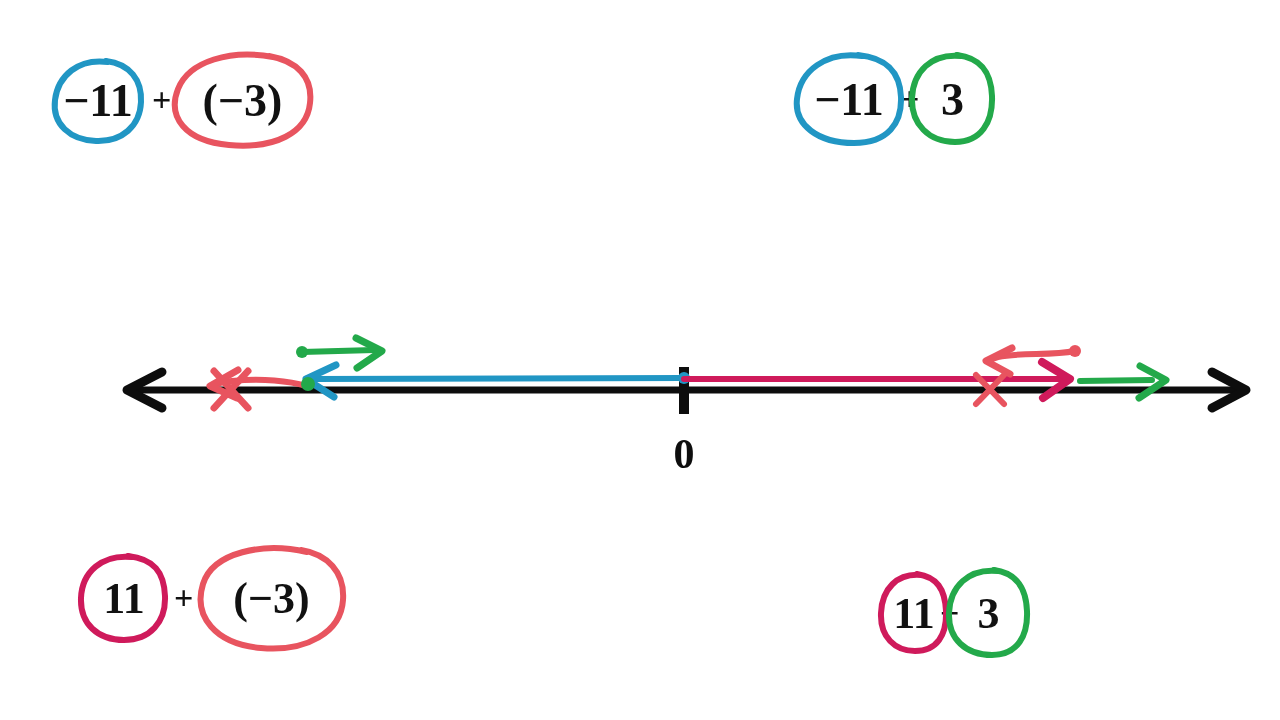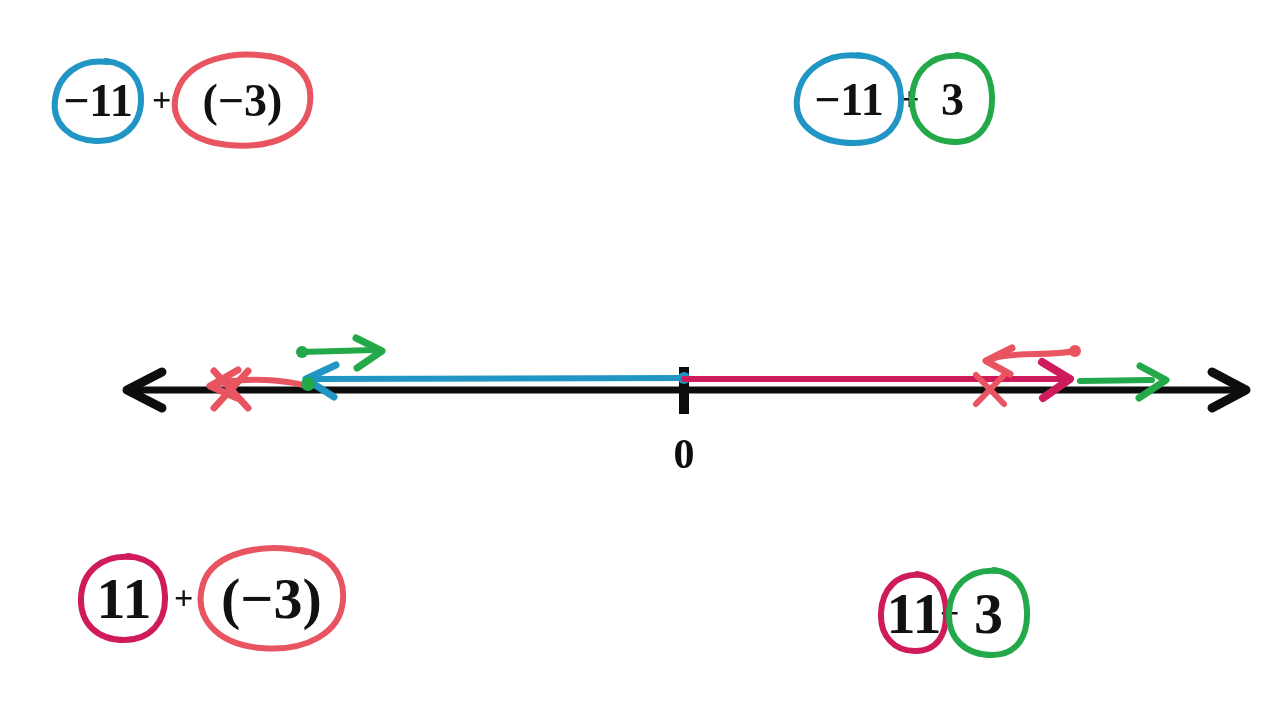--- a/index.html
+++ b/index.html
@@ -39,21 +39,21 @@
     font-weight: 600;
     color: #111111;
   }
   .expr-plus {
     font-family: "Liberation Serif", serif;
     color: #111111;
     font-weight: 600;
   }
   
   .t-big { font-size: 46px; }
-  .t-mid { font-size: 58px; }
+  .t-mid { font-size: 44px; }
   .plus-big { font-size: 34px; }
 
   .expr-topleft   { left: 52px;  top: 58px; }
   .expr-topright  { left: 800px; top: 58px; }
   .expr-botleft   { left: 90px;  top: 555px; }
   .expr-botright  { left: 888px; top: 575px; }
 
   .zero-label {
     position: absolute;
     left: 660px;

